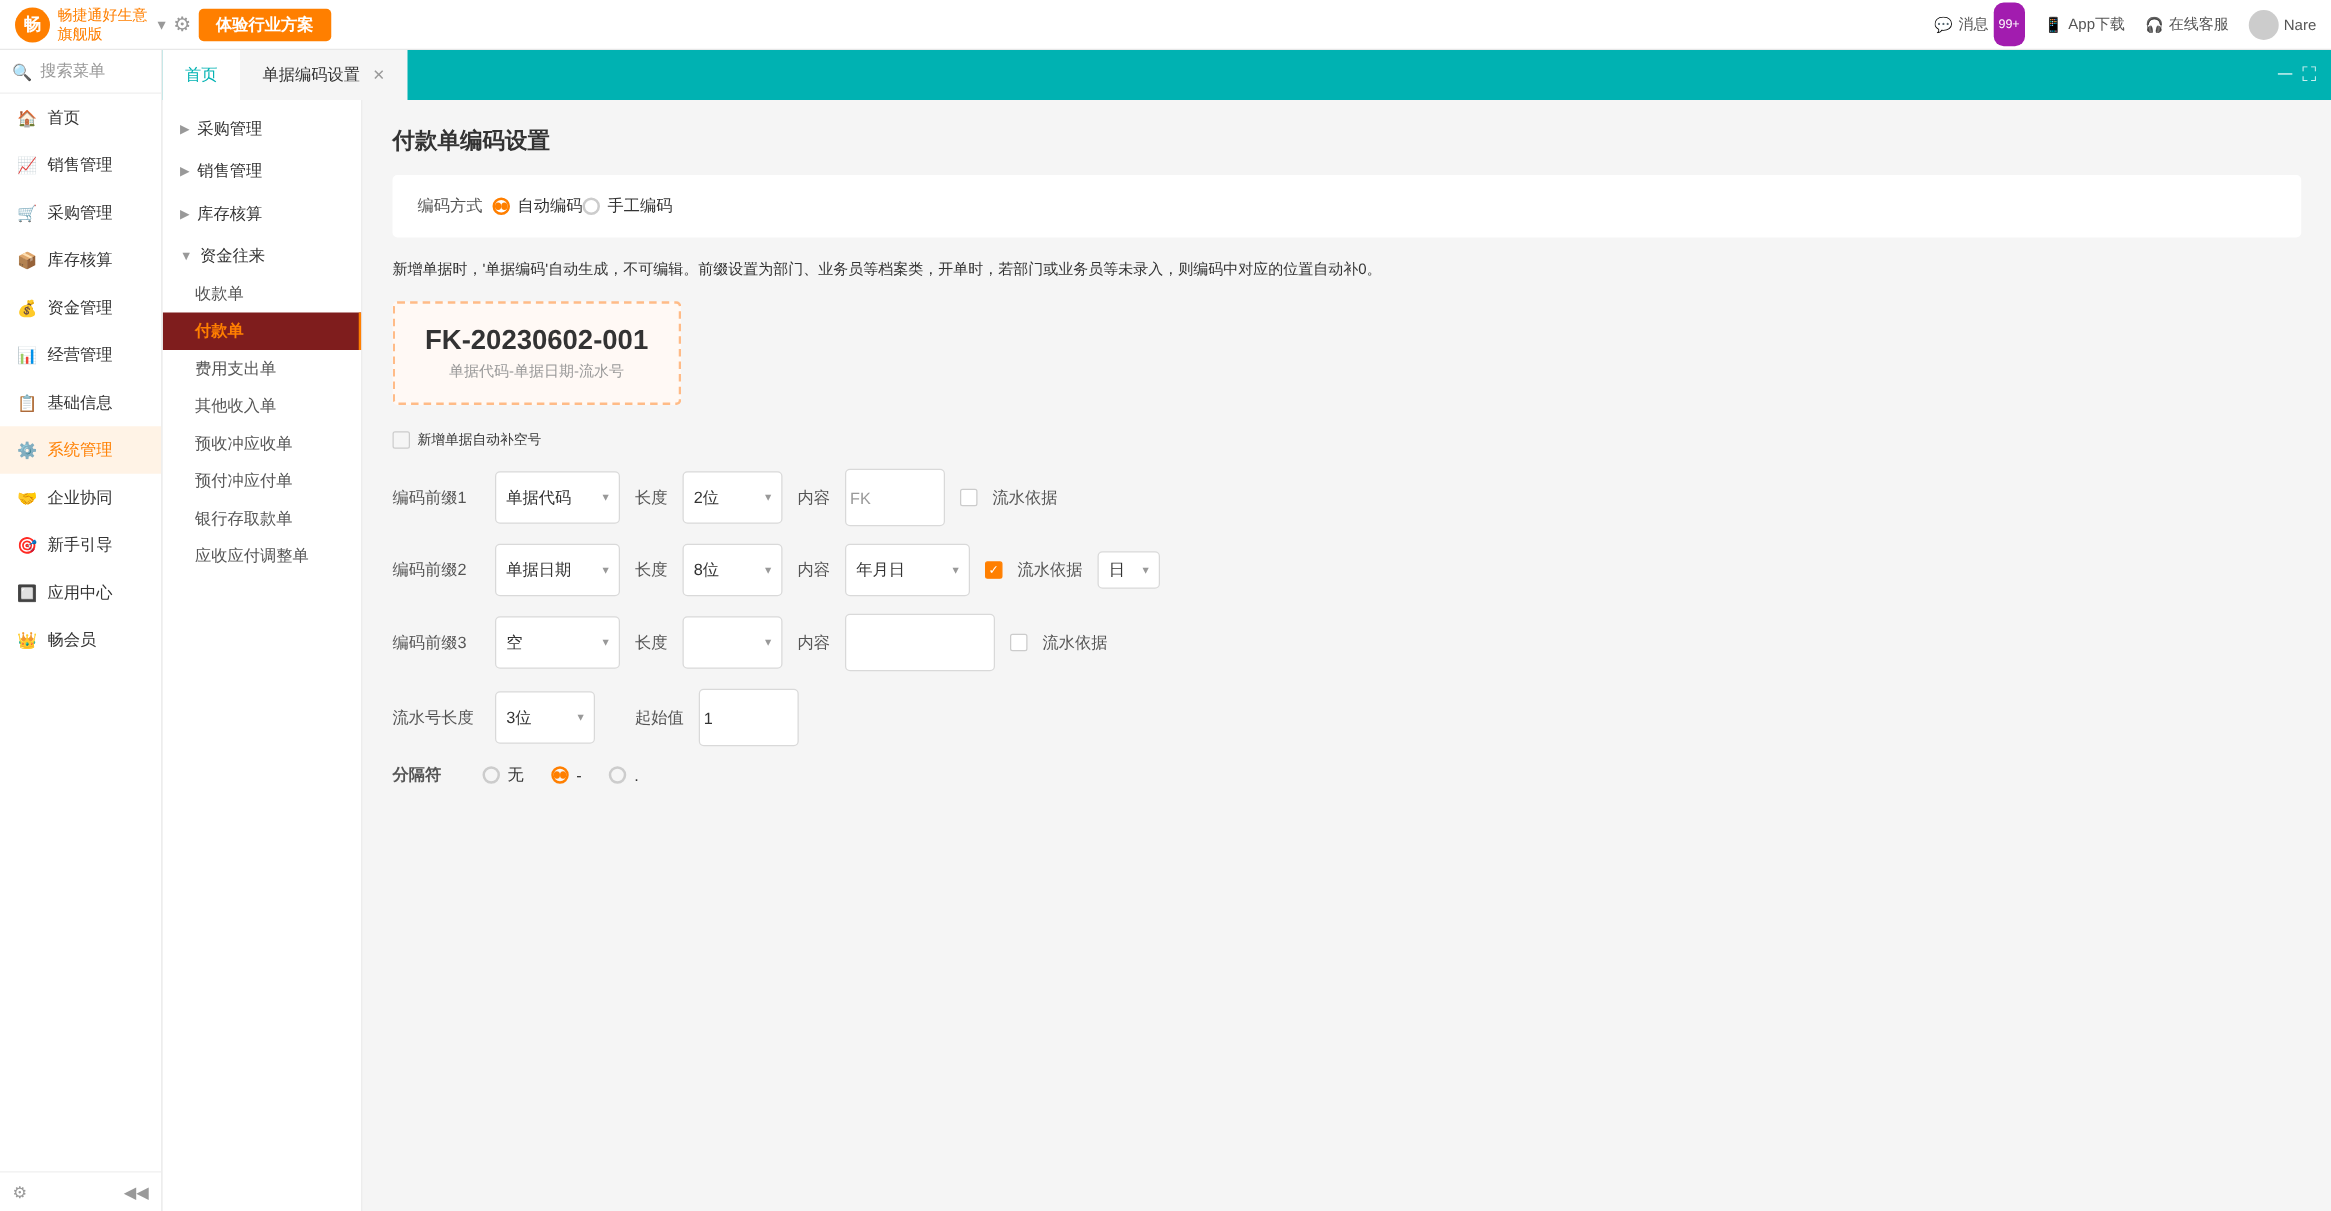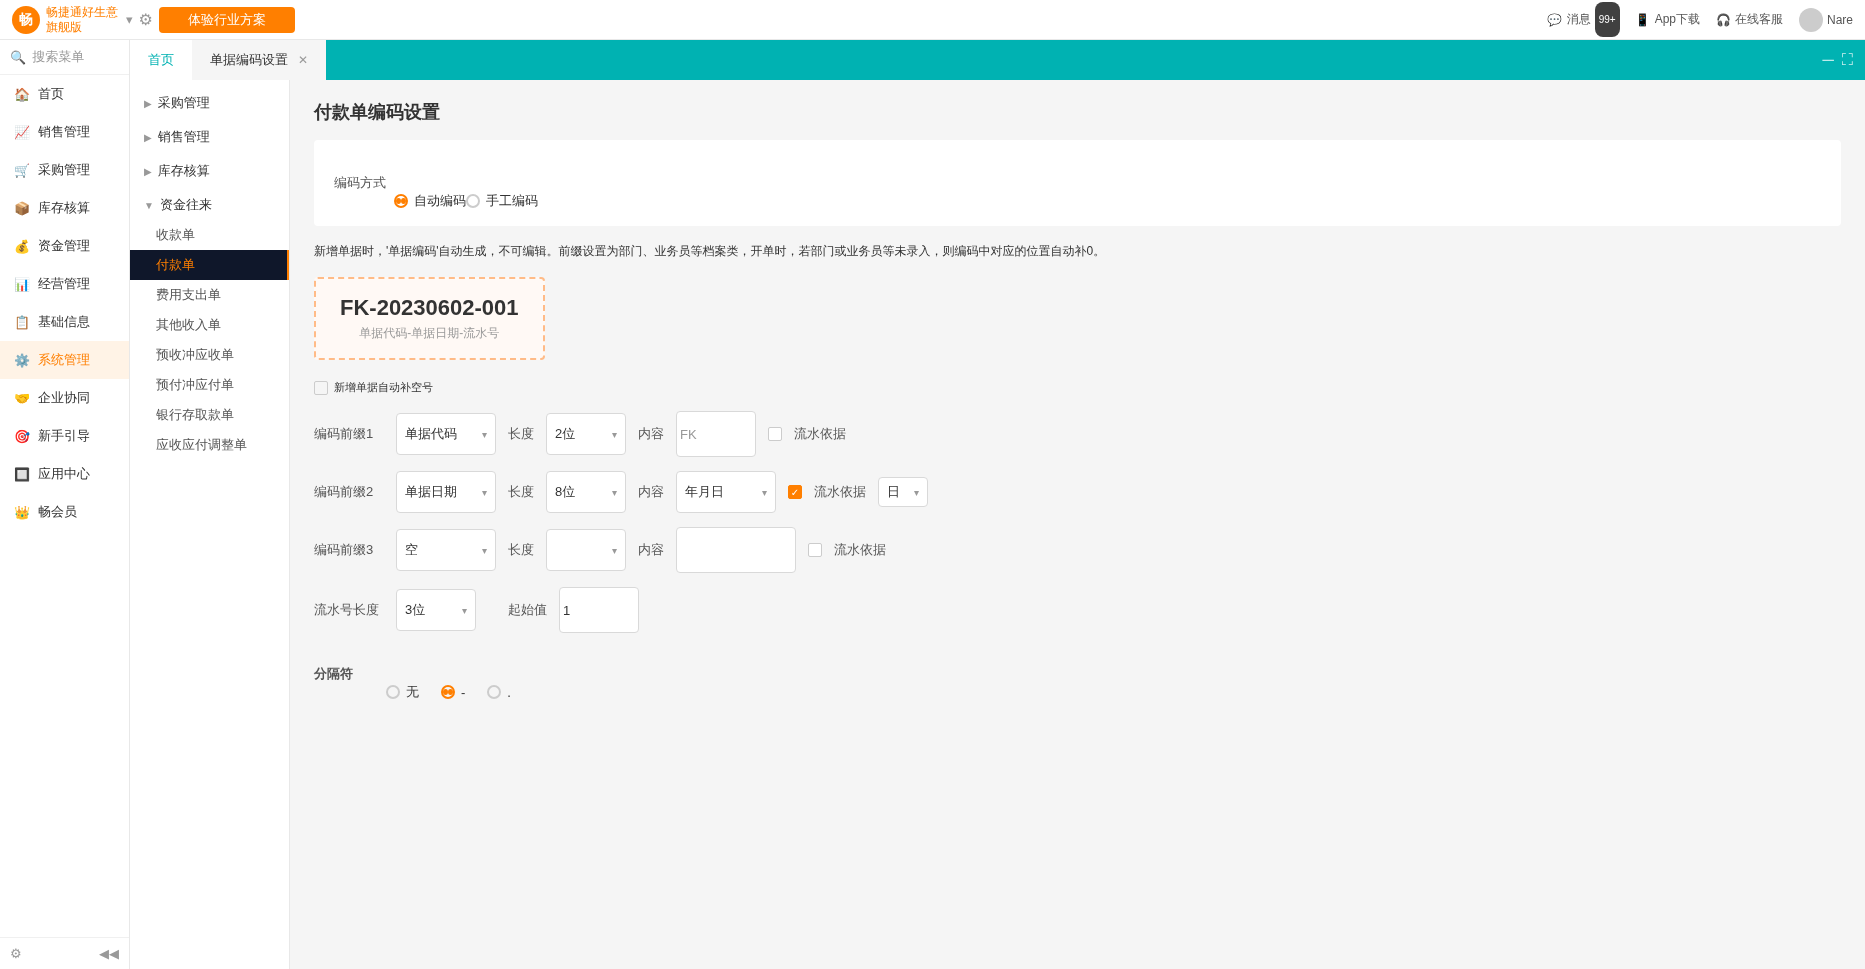--- a/index.html
+++ b/index.html
@@ -5,25 +5,25 @@
     * { box-sizing: border-box; margin: 0; padding: 0; }
     body { font-family: 'Microsoft YaHei', Arial, sans-serif; font-size: 13px; background: #f5f5f5; color: #333; display: flex; flex-direction: column; height: 100vh; overflow: hidden; }
 
     
     .top-bar { height: 40px; background: #fff; border-bottom: 1px solid #e8e8e8; display: flex; align-items: center; padding: 0 12px; justify-content: space-between; z-index: 100; }
     .top-bar-left { display: flex; align-items: center; gap: 8px; }
     .top-bar-logo { display: flex; align-items: center; gap: 6px; }
     .logo-icon { width: 28px; height: 28px; background: #ff7f00; border-radius: 50%; display: flex; align-items: center; justify-content: center; color: #fff; font-size: 14px; font-weight: bold; }
     .logo-text { font-size: 12px; color: #ff7f00; line-height: 1.2; }
     .top-bar-controls { display: flex; align-items: center; gap: 6px; }
-    .top-bar-btn { padding: 4px 29px; border-radius: 4px; font-size: 13px; cursor: pointer; border: none; }
+    .top-bar-btn { padding: 4px 14px; border-radius: 4px; font-size: 13px; cursor: pointer; border: none; font-weight: bold; }
     .btn-primary-orange { background: #ff7f00; color: #fff; }
     .top-bar-right { display: flex; align-items: center; gap: 16px; font-size: 12px; color: #555; }
     .top-bar-right-item { display: flex; align-items: center; gap: 4px; cursor: pointer; }
-    .badge { background: #404040; color: #fff; border-radius: 8px; font-size: 10px; padding: 12px 4px; }
+    .badge { background: #a21caf; color: #fff; border-radius: 8px; font-size: 10px; padding: 12px 4px; }
     .user-avatar { width: 24px; height: 24px; background: #ccc; border-radius: 50%; }
 
     
     .main-layout { display: flex; flex: 1; overflow: hidden; }
 
     
     .sidebar { width: 130px; background: #fff; border-right: 1px solid #e8e8e8; display: flex; flex-direction: column; overflow-y: auto; }
     .sidebar-search { padding: 8px 10px; border-bottom: 1px solid #f0f0f0; display: flex; align-items: center; gap: 6px; color: #999; font-size: 13px; cursor: pointer; }
     .sidebar-item { padding: 10px 14px; display: flex; align-items: center; gap: 8px; cursor: pointer; font-size: 13px; color: #333; }
     .sidebar-item.active { background: #fff3e6; color: #ff7f00; }
@@ -40,31 +40,31 @@
     .tab-bar-btn { color: rgba(255,255,255,0.8); cursor: pointer; font-size: 16px; }
 
     
     .content-area { flex: 1; display: flex; overflow: hidden; }
 
     
     .sub-sidebar { width: 160px; background: #fff; border-right: 1px solid #e8e8e8; overflow-y: auto; padding: 8px 0; }
     .sub-sidebar-group { margin-bottom: 4px; }
     .sub-sidebar-group-title { padding: 6px 14px; display: flex; align-items: center; gap: 6px; font-size: 13px; color: #333; cursor: pointer; }
     .sub-sidebar-child { padding: 6px 14px 6px 26px; font-size: 13px; color: #555; cursor: pointer; }
-    .sub-sidebar-child.active { color: #ff7f00; background: #0f172a; border-right: 2px solid #ff7f00; }
+    .sub-sidebar-child.active { color: #ff7f00; background: #7f1d1d; border-right: 2px solid #ff7f00; font-weight: bold; }
     .chevron { font-size: 10px; color: #999; }
 
     
     .page-content { flex: 1; background: #f5f5f5; overflow-y: auto; padding: 20px 24px; }
     .page-title { font-size: 18px; font-weight: 600; color: #333; margin-bottom: 16px; }
 
     
     .section-card { background: #fff; border-radius: 4px; padding: 16px 20px; margin-bottom: 16px; }
     .radio-group { display: flex; align-items: center; }
-    .radio-item { display: flex; align-items: center; gap: 6px; cursor: pointer; font-size: 13px; margin-top: 36px; }
+    .radio-item { display: flex; align-items: center; gap: 6px; cursor: pointer; font-size: 13px; }
     .radio-dot { width: 14px; height: 14px; border-radius: 50%; border: 2px solid #ccc; display: flex; align-items: center; justify-content: center; }
     .radio-dot.checked { border-color: #ff7f00; }
     .radio-dot.checked::after { content: ''; width: 6px; height: 6px; border-radius: 50%; background: #ff7f00; }
 
     
     .info-text { font-size: 12px; color: #666; margin-bottom: 16px; line-height: 1.6; }
     .info-text span { color: #333; }
 
     
     .code-preview { border: 2px dashed #ffbb87; background: #fff9f5; border-radius: 4px; padding: 16px 24px; display: inline-block; margin-bottom: 20px; }

